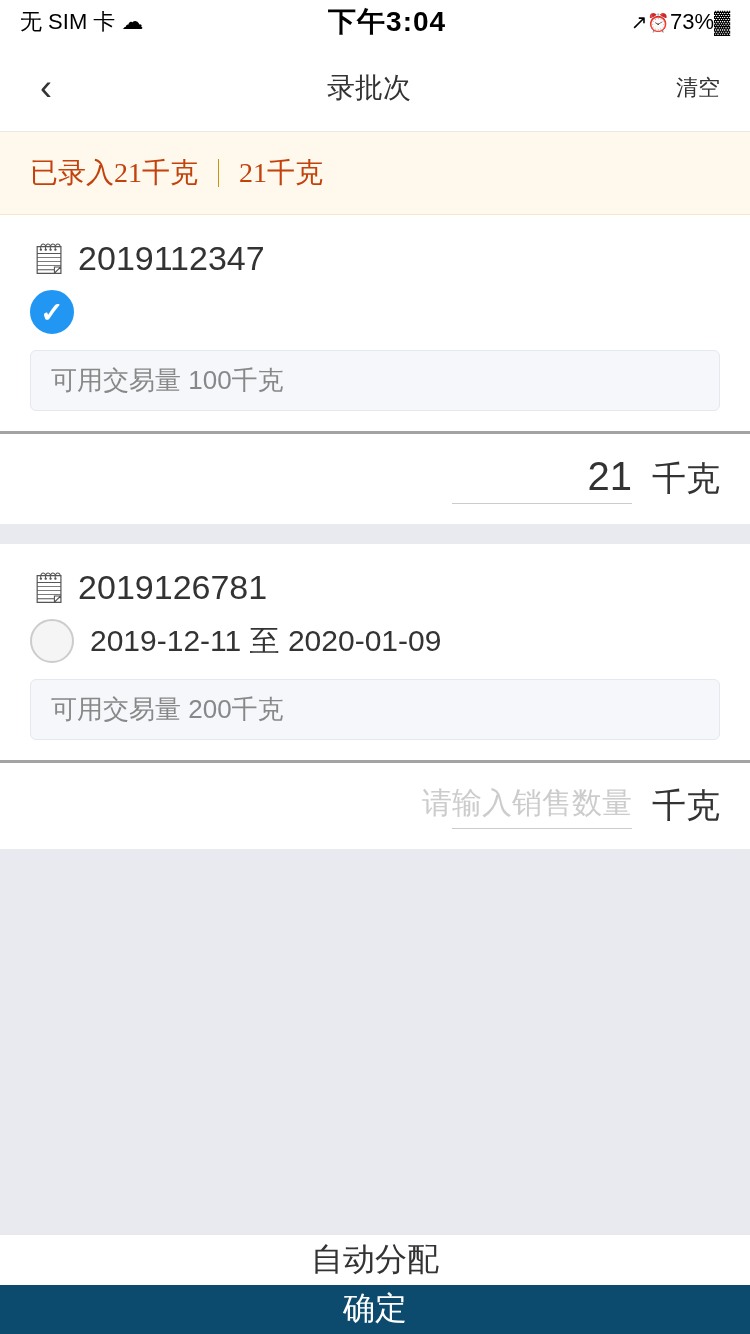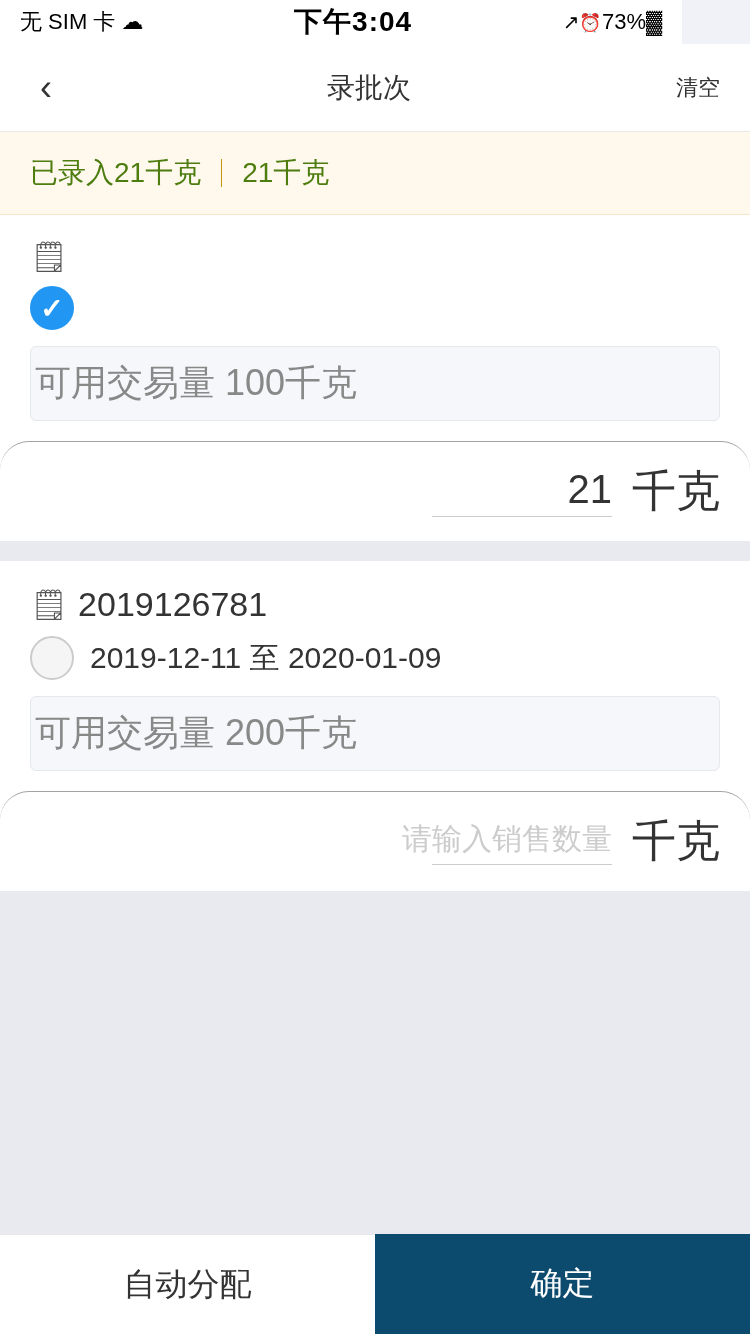--- a/index.html
+++ b/index.html
@@ -7,21 +7,21 @@
     body {
       width: 750px;
       min-height: 1334px;
       font-family: -apple-system, 'PingFang SC', 'Helvetica Neue', sans-serif;
       background: #f0f2f7;
       font-size: 28px;
     }
 
     
     .status-bar {
-      width: 682px;
+      width: 750px;
       height: 44px;
       background: #fff;
       display: flex;
       align-items: center;
       justify-content: space-between;
       padding: 0 20px;
       font-size: 24px;
       font-weight: 500;
     }
     .status-left {
@@ -74,22 +74,23 @@
     .info-banner {
       width: 750px;
       background: #fef9ec;
       padding: 22px 30px;
       display: flex;
       align-items: center;
       gap: 0;
       border-bottom: 1px solid #f0e8c8;
     }
     .info-text-gold {
-      color: #4d7c0f;
-      font-size: 28px;
+      color: #c2410c;
+      font-size: 28px;
+      font-family: Liberation Serif, serif;
     }
     .info-divider {
       width: 1px;
       height: 28px;
       background: #c8960a;
       margin: 0 20px;
     }
 
     
     .batch-item {
@@ -141,36 +142,35 @@
       font-weight: bold;
     }
     .batch-date-text {
       font-size: 30px;
       color: #333;
     }
     .available-tag {
       background: #f5f7fa;
       border: 1px solid #e5e8ed;
       border-radius: 6px;
-      padding: 12px 4px;
-      font-size: 36px;
+      padding: 12px 20px;
+      font-size: 26px;
       color: #888;
       margin: 0 0 0 0;
     }
 
     
     .quantity-row {
       display: flex;
       align-items: center;
       justify-content: flex-end;
       padding: 20px 30px;
       gap: 20px;
       background: #fff;
-      border-top: 1px solid #a3a3a3;
-      border-radius: 29px;
+      border-top: 3px solid #a3a3a3;
     }
     .quantity-input-wrap {
       display: flex;
       flex-direction: column;
       align-items: flex-end;
     }
     .quantity-value {
       font-size: 40px;
       font-weight: 500;
       color: #333;
@@ -179,21 +179,21 @@
       outline: none;
       min-width: 80px;
     }
     .quantity-underline {
       width: 180px;
       height: 1px;
       background: #ccc;
       margin-top: 4px;
     }
     .quantity-unit {
-      font-size: 44px;
+      font-size: 34px;
       color: #333;
       font-weight: 500;
     }
 
     
     .section-divider {
       height: 20px;
       background: #e8eaf0;
     }
 
@@ -212,20 +212,21 @@
       min-height: 420px;
     }
 
     
     .footer {
       position: fixed;
       bottom: 0;
       width: 750px;
       height: 100px;
       display: flex;
+      flex-direction: column;
     }
     .footer-auto {
       flex: 1;
       background: #fff;
       display: flex;
       align-items: center;
       justify-content: center;
       font-size: 32px;
       color: #333;
       border-top: 1px solid #e8e8e8;
@@ -269,20 +270,21 @@
 <div class="info-banner">
   <span class="info-text-gold">已录入21千克</span>
   <div class="info-divider"></div>
   <span class="info-text-gold">21千克</span>
 </div>
 
 <div class="batch-item">
   <div class="batch-item-inner">
     <div class="batch-id-row">
       <span class="batch-doc-icon">🗒</span>
+      <span class="batch-id">2019112347</span>
     </div>
     <div class="batch-date-row">
       <div class="radio-circle selected">
         <span class="radio-check">✓</span>
       </div>
     </div>
     <div class="available-tag">可用交易量 100千克</div>
   </div>
   <div class="quantity-row">
     <div class="quantity-input-wrap">

